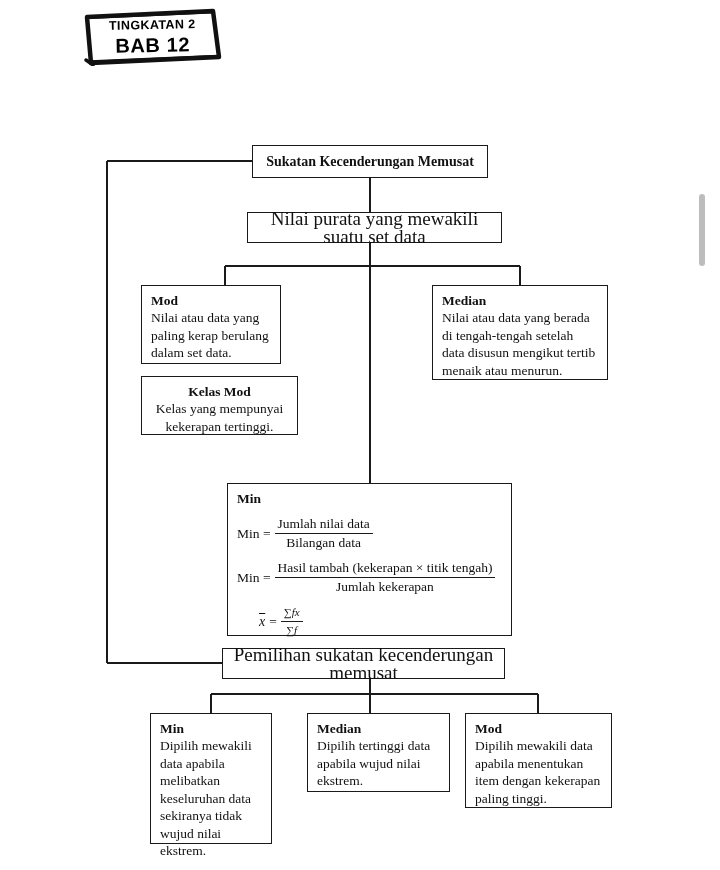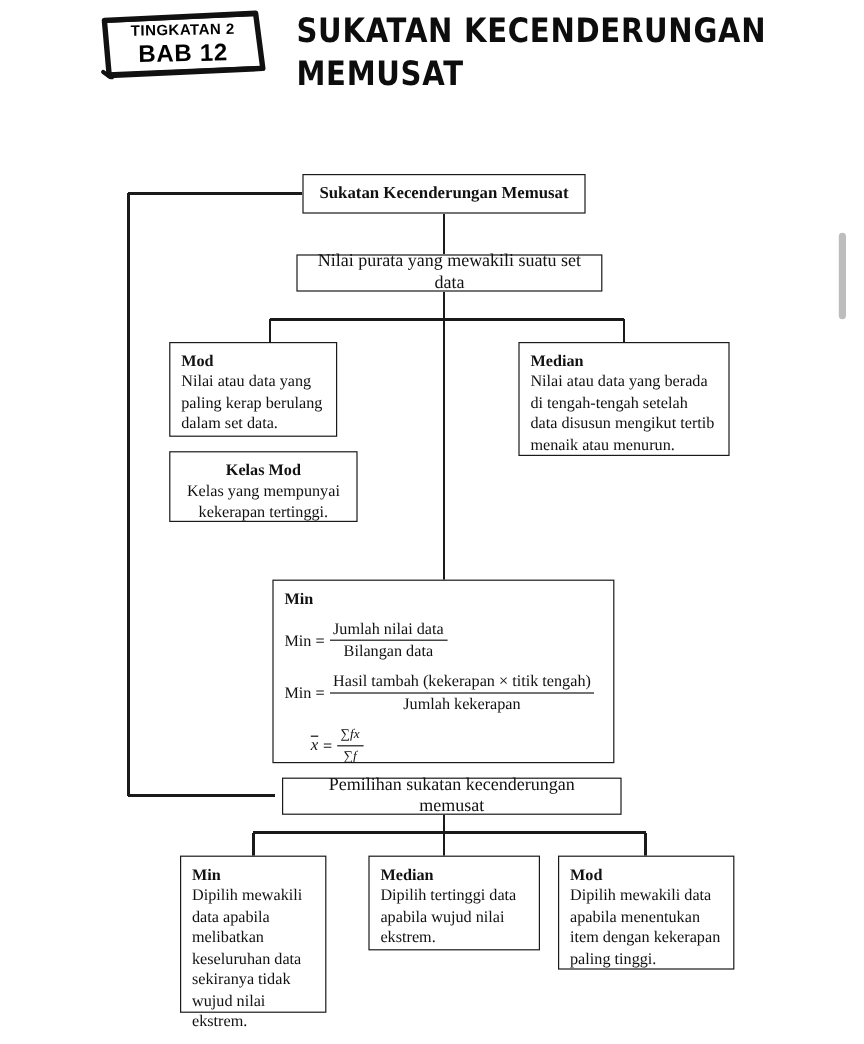--- a/index.html
+++ b/index.html
@@ -104,31 +104,31 @@
     line-height: 17.5px;
     display: block;
   }
   .node.center-text {
     display: flex;
     align-items: center;
     justify-content: center;
     text-align: center;
     padding: 0 10px;
   }
-  .node.center-text .body { font-size: 15px; }
+  .node.center-text .body { font-size: 19px; }
   .node.center-text .head { font-size: 14px; }
 
   
   #box-root   { left: 252px; top: 145px; width: 236px; height: 33px; }
   #box-sub    { left: 247px; top: 212px; width: 255px; height: 31px; }
   #box-mod    { left: 141px; top: 285px; width: 140px; height: 79px; }
   #box-kelas  { left: 141px; top: 376px; width: 157px; height: 59px; text-align: center; }
   #box-median { left: 432px; top: 285px; width: 176px; height: 95px; }
   #box-min    { left: 227px; top: 483px; width: 285px; height: 153px; }
-  #box-pem    { left: 235px; top: 648px; width: 283px; height: 31px; }
+  #box-pem    { left: 222px; top: 648px; width: 283px; height: 31px; }
   #box-fmin   { left: 150px; top: 713px; width: 122px; height: 131px; }
   #box-fmed   { left: 307px; top: 713px; width: 143px; height: 79px; }
   #box-fmod   { left: 465px; top: 713px; width: 147px; height: 95px; }
 
   
   .formula-row {
     display: flex;
     align-items: center;
     margin-top: 9px;
   }
@@ -180,24 +180,20 @@
       <path d="M8,10 L132,4.5" fill="none" stroke="#111111" stroke-width="2.2" stroke-linecap="round"></path>
       <path d="M10,54 L138,48.5" fill="none" stroke="#111111" stroke-width="3.6" stroke-linecap="round"></path>
       <path d="M6,52 L13,57" fill="none" stroke="#111111" stroke-width="3.4" stroke-linecap="round"></path>
     </svg>
     <div class="badge-text">
       <div class="badge-line1">TINGKATAN 2</div>
       <div class="badge-line2">BAB 12</div>
     </div>
   </div>
 
-  <div class="title-block">
-    <div class="title-line l1">SUKATAN KECENDERUNGAN</div>
-    <div class="title-line l2">MEMUSAT</div>
-  </div>
 
 </div>
 
 <div class="scrollbar-thumb"></div>
 
 <div class="chart">
 
   <svg class="lines" width="720" height="870">
     <g stroke="#1a1a1a" stroke-width="2.4" fill="none" shape-rendering="crispEdges">
 

